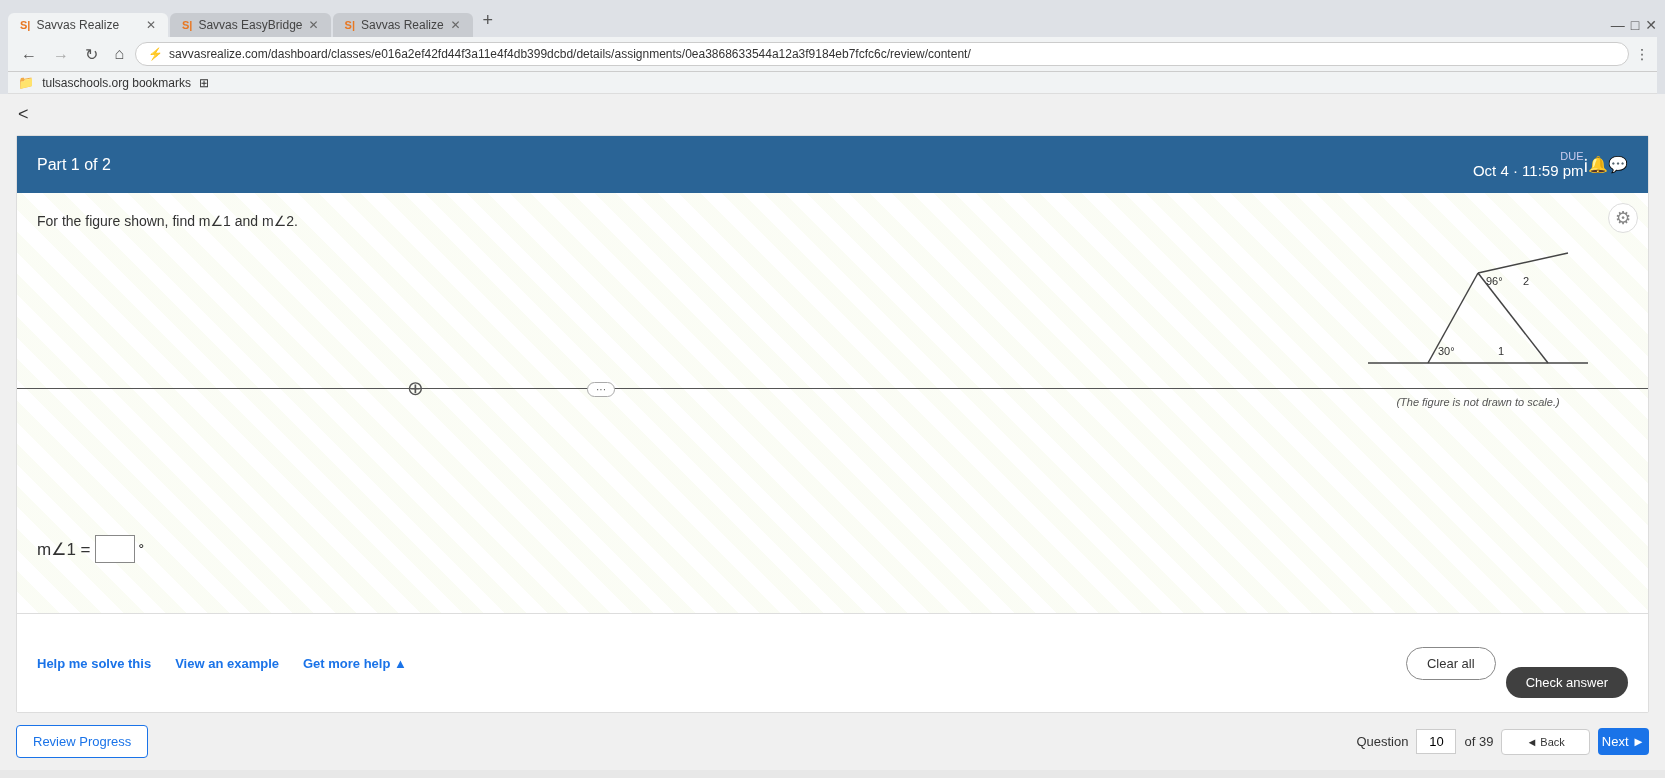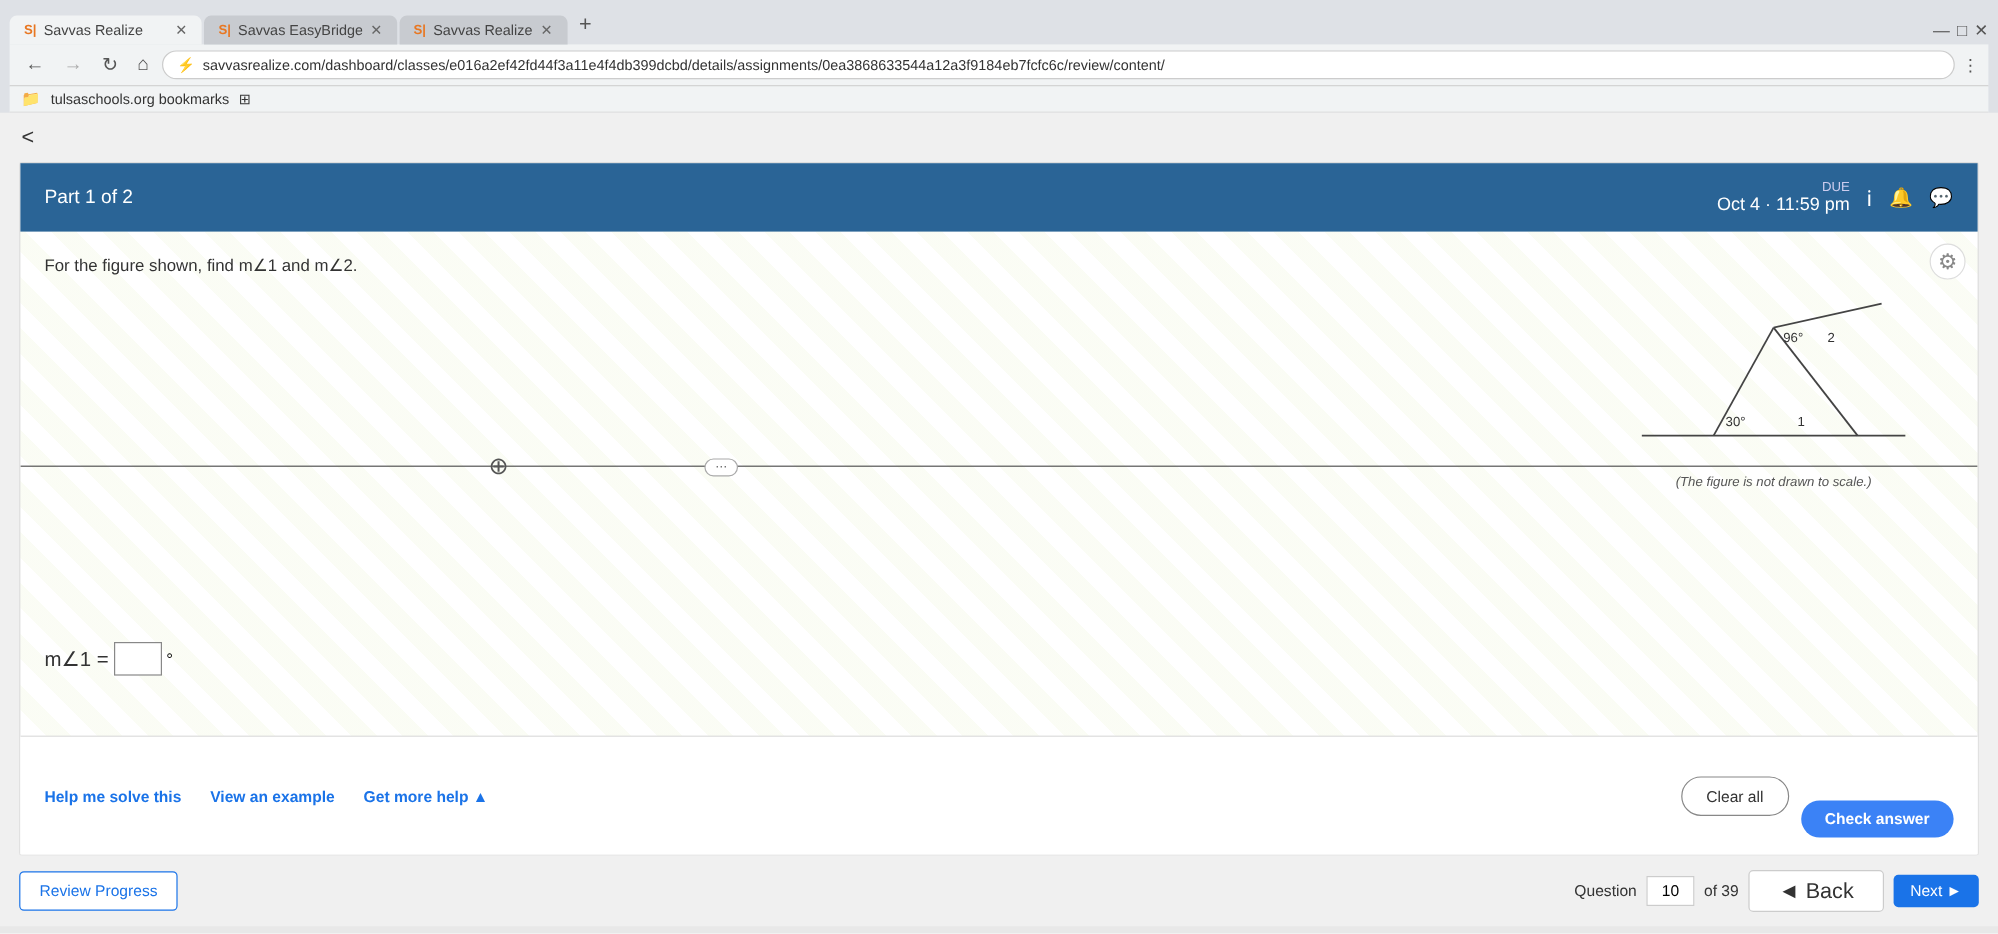--- a/index.html
+++ b/index.html
@@ -63,21 +63,21 @@
 <div style="background:#f0f0f0; padding:0; min-height:580px;">
 
   <div style="padding:8px 16px; display:flex; align-items:center; gap:8px;">
     <button style="background:none; border:none; cursor:pointer; font-size:18px; color:#333; padding:2px;">&lt;</button>
   </div>
 
   <div style="background:white; margin:0 16px 0; border:1px solid #ddd; border-radius:2px;">
 
     <div style="background:#2a6496; color:white; padding:14px 20px; display:flex; justify-content:space-between; align-items:center;">
       <span style="font-size:16px; font-weight:500;">Part 1 of 2</span>
-      <div style="display:flex; align-items:center; gap:14px;">
+      <div style="display:flex; align-items:center; ">
         <div style="text-align:right;">
           <div style="font-size:11px; color:#cce;">DUE</div>
           <div style="font-size:15px;">Oct 4 · 11:59 pm</div>
         </div>
         <button style="background:none; border:none; color:white; font-size:18px; cursor:pointer;">ℹ</button>
         <button style="background:none; border:none; color:white; font-size:16px; cursor:pointer;">🔔</button>
         <button style="background:none; border:none; color:white; font-size:16px; cursor:pointer;">💬</button>
       </div>
     </div>
 
@@ -123,28 +123,28 @@
     </div>
 
     <div style="border-top:1px solid #ddd; padding:14px 20px; display:flex; align-items:center; justify-content:space-between; background:white;">
       <div style="display:flex; gap:24px; align-items:center;">
         <button style="background:none; border:none; cursor:pointer; color:#1a73e8; font-size:13px; font-weight:600; text-decoration:none;">Help me solve this</button>
         <button style="background:none; border:none; cursor:pointer; color:#1a73e8; font-size:13px; font-weight:600;">View an example</button>
         <button style="background:none; border:none; cursor:pointer; color:#1a73e8; font-size:13px; font-weight:600;">Get more help ▲</button>
       </div>
       <div style="display:flex; gap:10px; align-items:center;">
         <button style="background:white; border:1px solid #888; border-radius:20px; padding:8px 20px; font-size:13px; cursor:pointer; color:#333;">Clear all</button>
-        <button style="background:#3b82f6; border:none; border-radius:20px; padding:8px 20px; font-size:13px; cursor:pointer; color:white; font-weight:700;margin-top:39px;">Check answer</button>
+        <button style="background:#404040; border:none; border-radius:20px; padding:8px 20px; font-size:13px; cursor:pointer; color:white; font-weight:400;margin-top:39px;">Check answer</button>
       </div>
     </div>
   </div>
 
   <div style="padding:12px 16px; display:flex; align-items:center; justify-content:space-between; background:#f0f0f0;">
     <button style="background:white; border:1px solid #1a73e8; border-radius:4px; padding:8px 16px; font-size:13px; cursor:pointer; color:#1a73e8; font-weight:500;">Review Progress</button>
     <div style="display:flex; align-items:center; gap:8px;">
       <span style="font-size:13px; color:#333;">Question</span>
       <input type="text" style="width: 40px; border: 1px solid rgb(204, 204, 204); text-align: center; padding: 4px; font-size: 13px;" value="10">
       <span style="font-size:13px; color:#333;">of 39</span>
-      <button style="background:white; border:1px solid #ccc; border-radius:4px; padding:6px 24px; font-size:18px; cursor:pointer; color:#333;">◄ Back</button>
-      <button style="background:#1a73e8; color:white; border:none; border-radius:4px; padding:6px 14px; font-size:13px; cursor:pointer;">Next ►</button>
+      <button style="background:white; border:1px solid #ccc; border-radius:4px; padding:6px 24px; font-size:11px; cursor:pointer; color:#333;">◄ Back</button>
+      <button style="background:#1a73e8; color:white; border:none; border-radius:4px; padding:6px 4px; font-size:13px; cursor:pointer;">Next ►</button>
     </div>
   </div>
 </div>
 
 </body></html>

